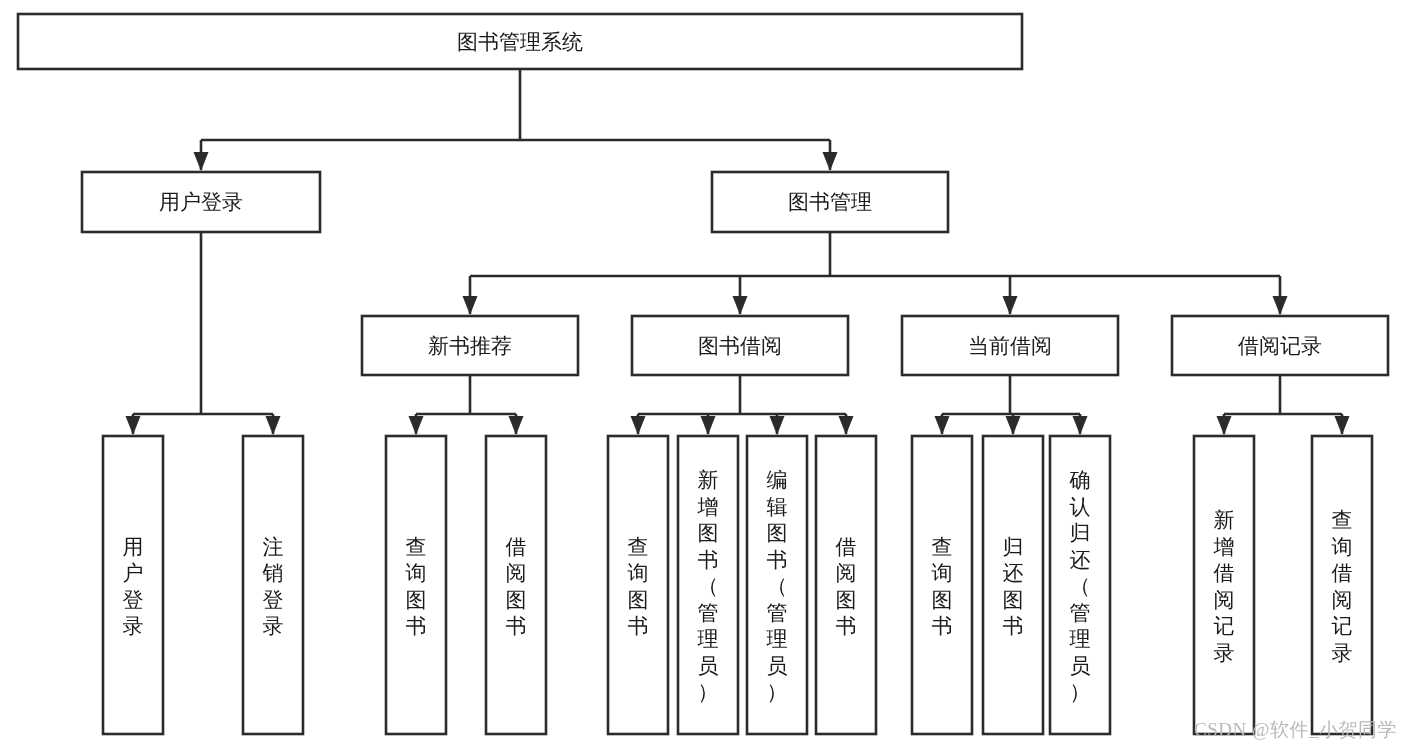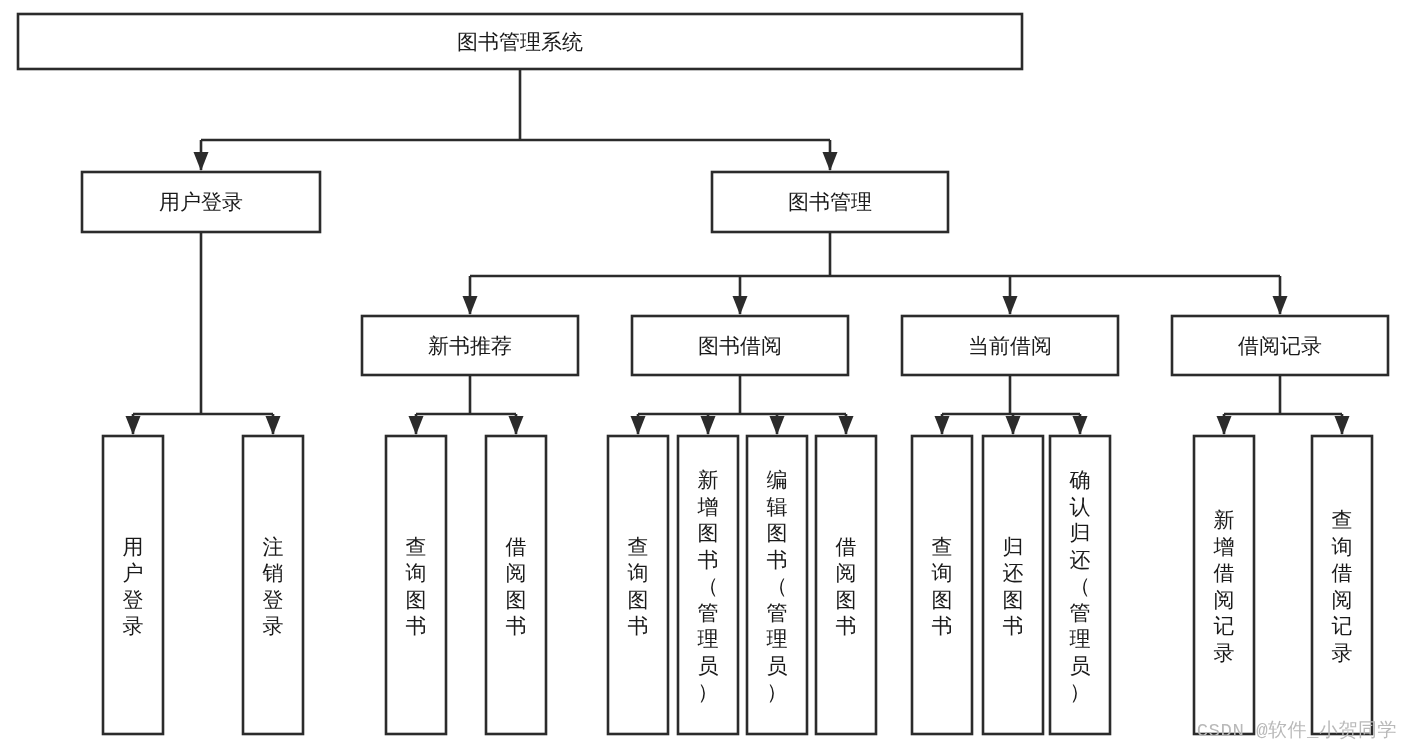--- a/index.html
+++ b/index.html
@@ -52,21 +52,21 @@
   .arrow-head {
     fill: #2b2b2b;
     stroke: none;
   }
   .watermark {
     position: absolute;
     right: 8px;
     bottom: 4px;
     color: #b9b9b9;
     font-size: 19px;
-    font-family: Liberation Mono, monospace;
+    font-family: Liberation Serif, serif;
     white-space: nowrap;
     letter-spacing: 0.5px;
     user-select: none;
     text-align: center;
   }
 </style>
 </head>
 <body>
 
 <div id="diagram-root">

